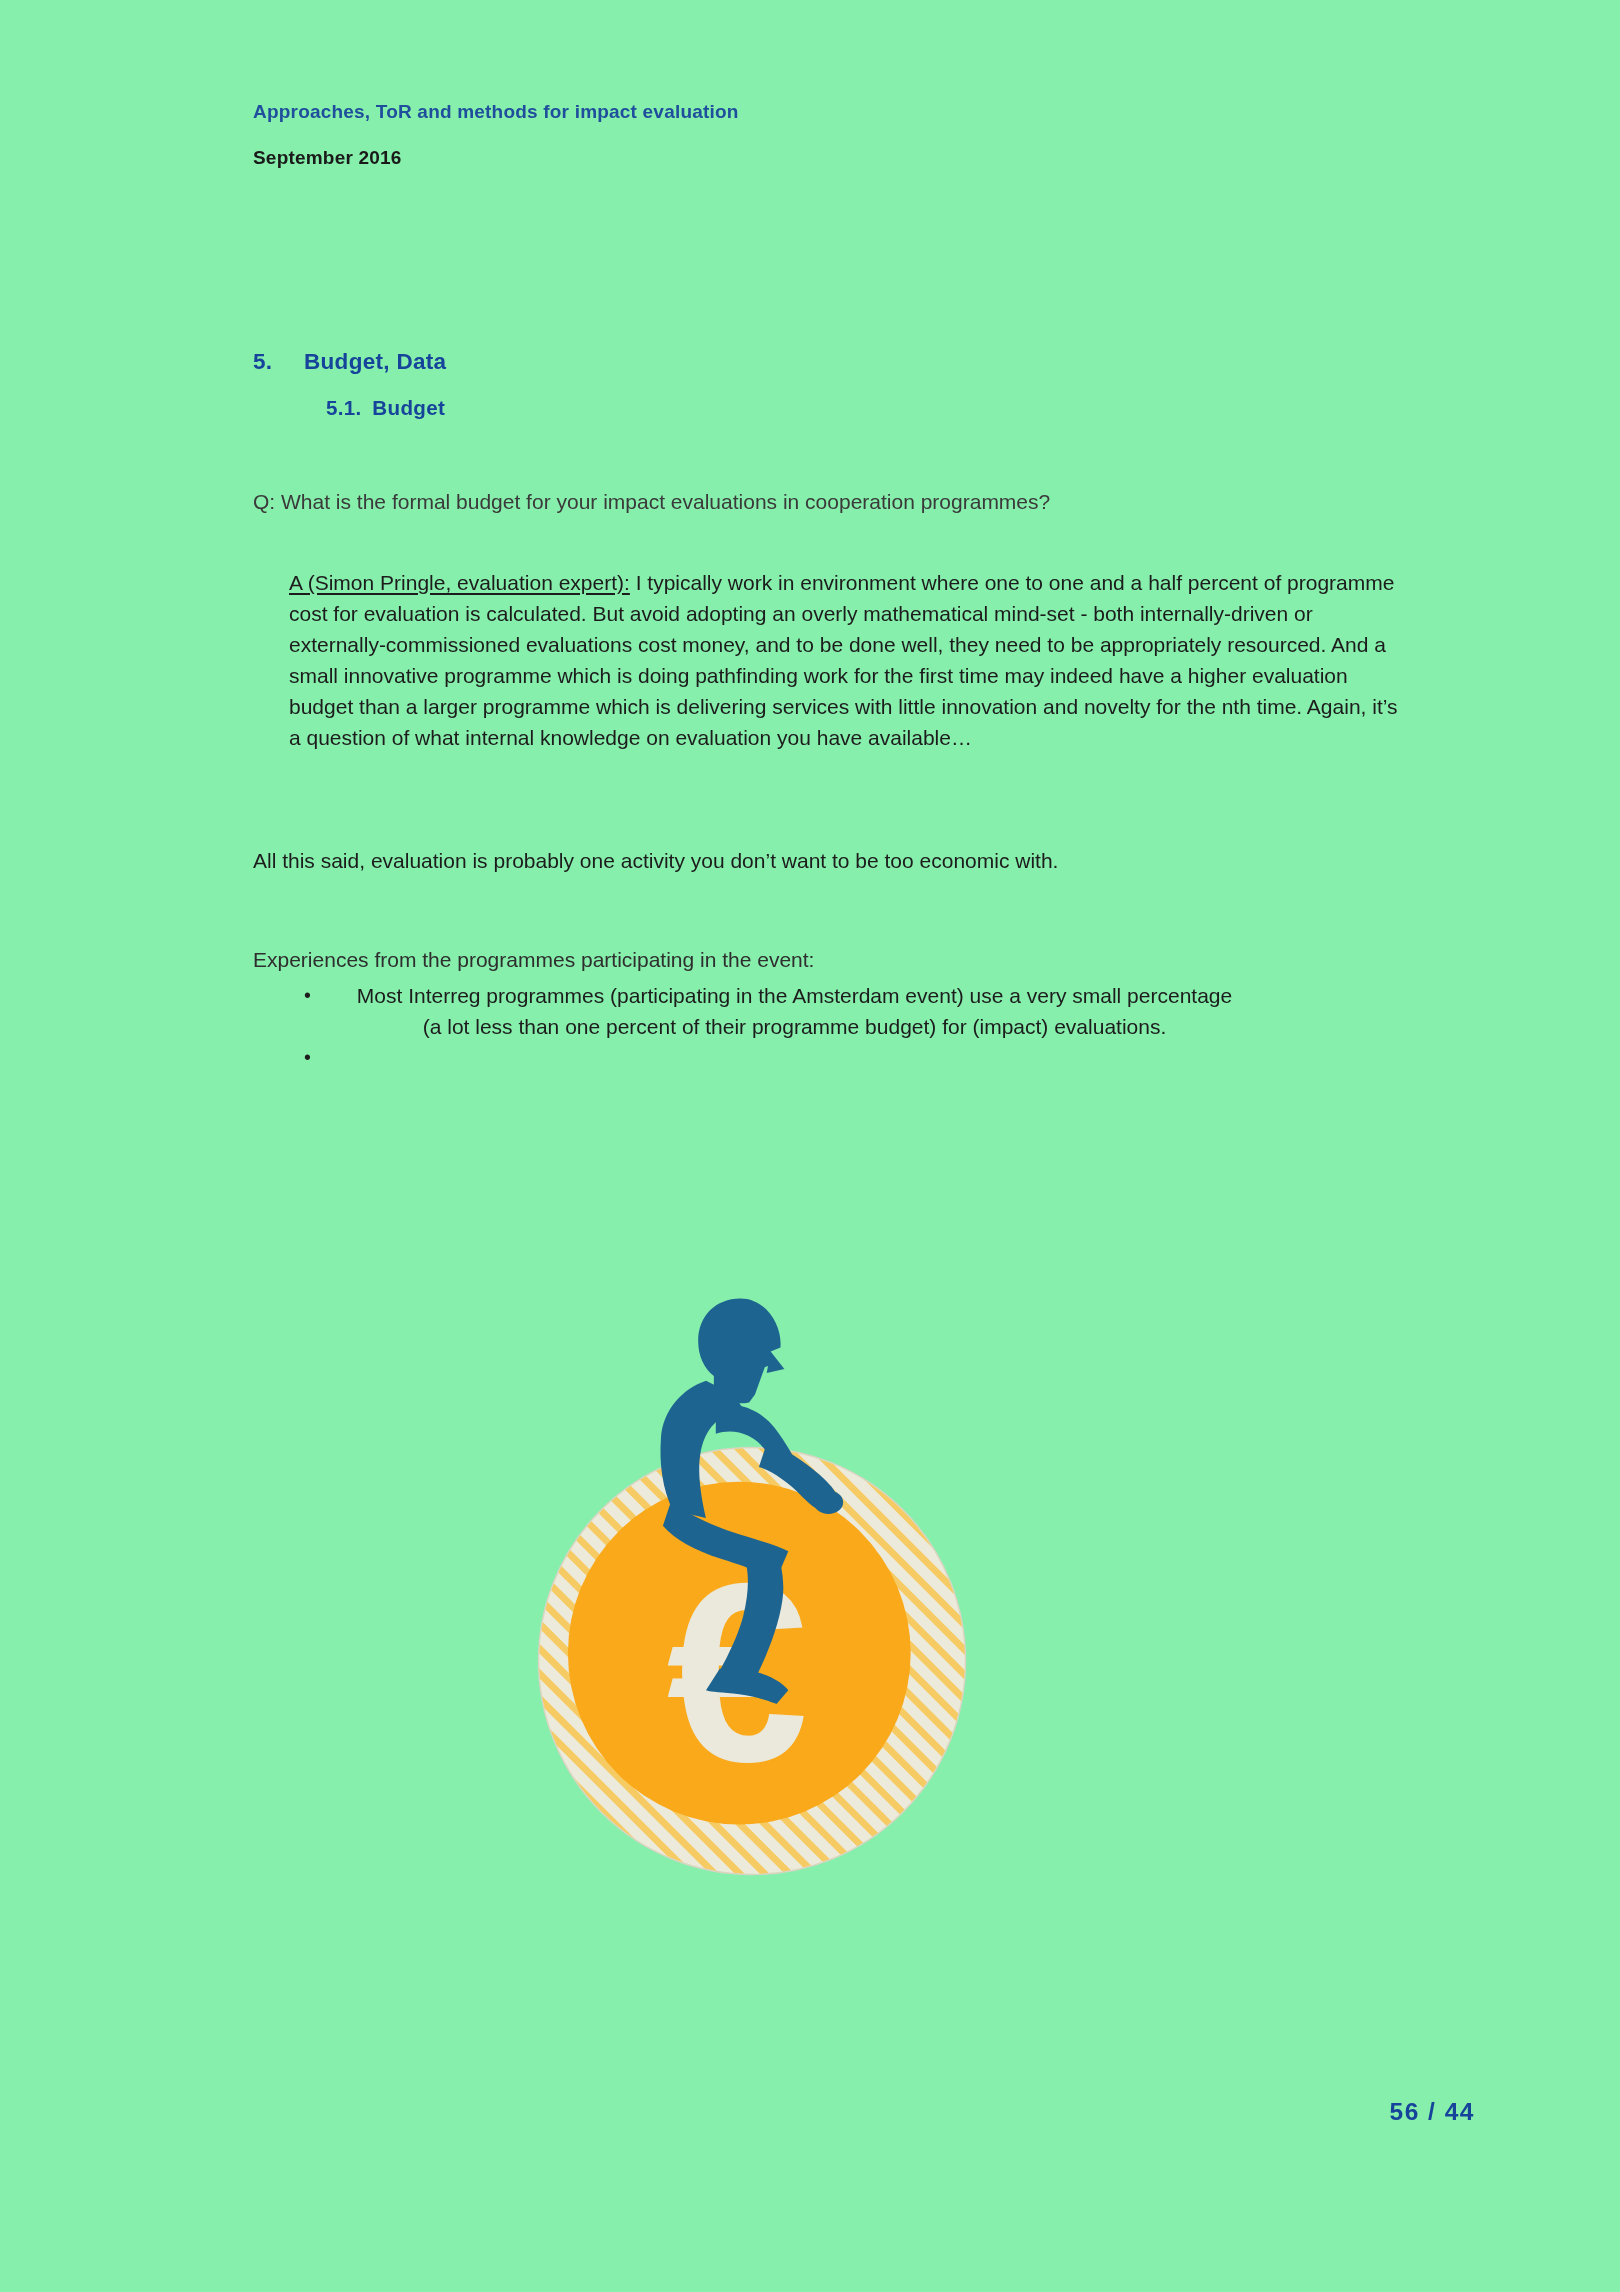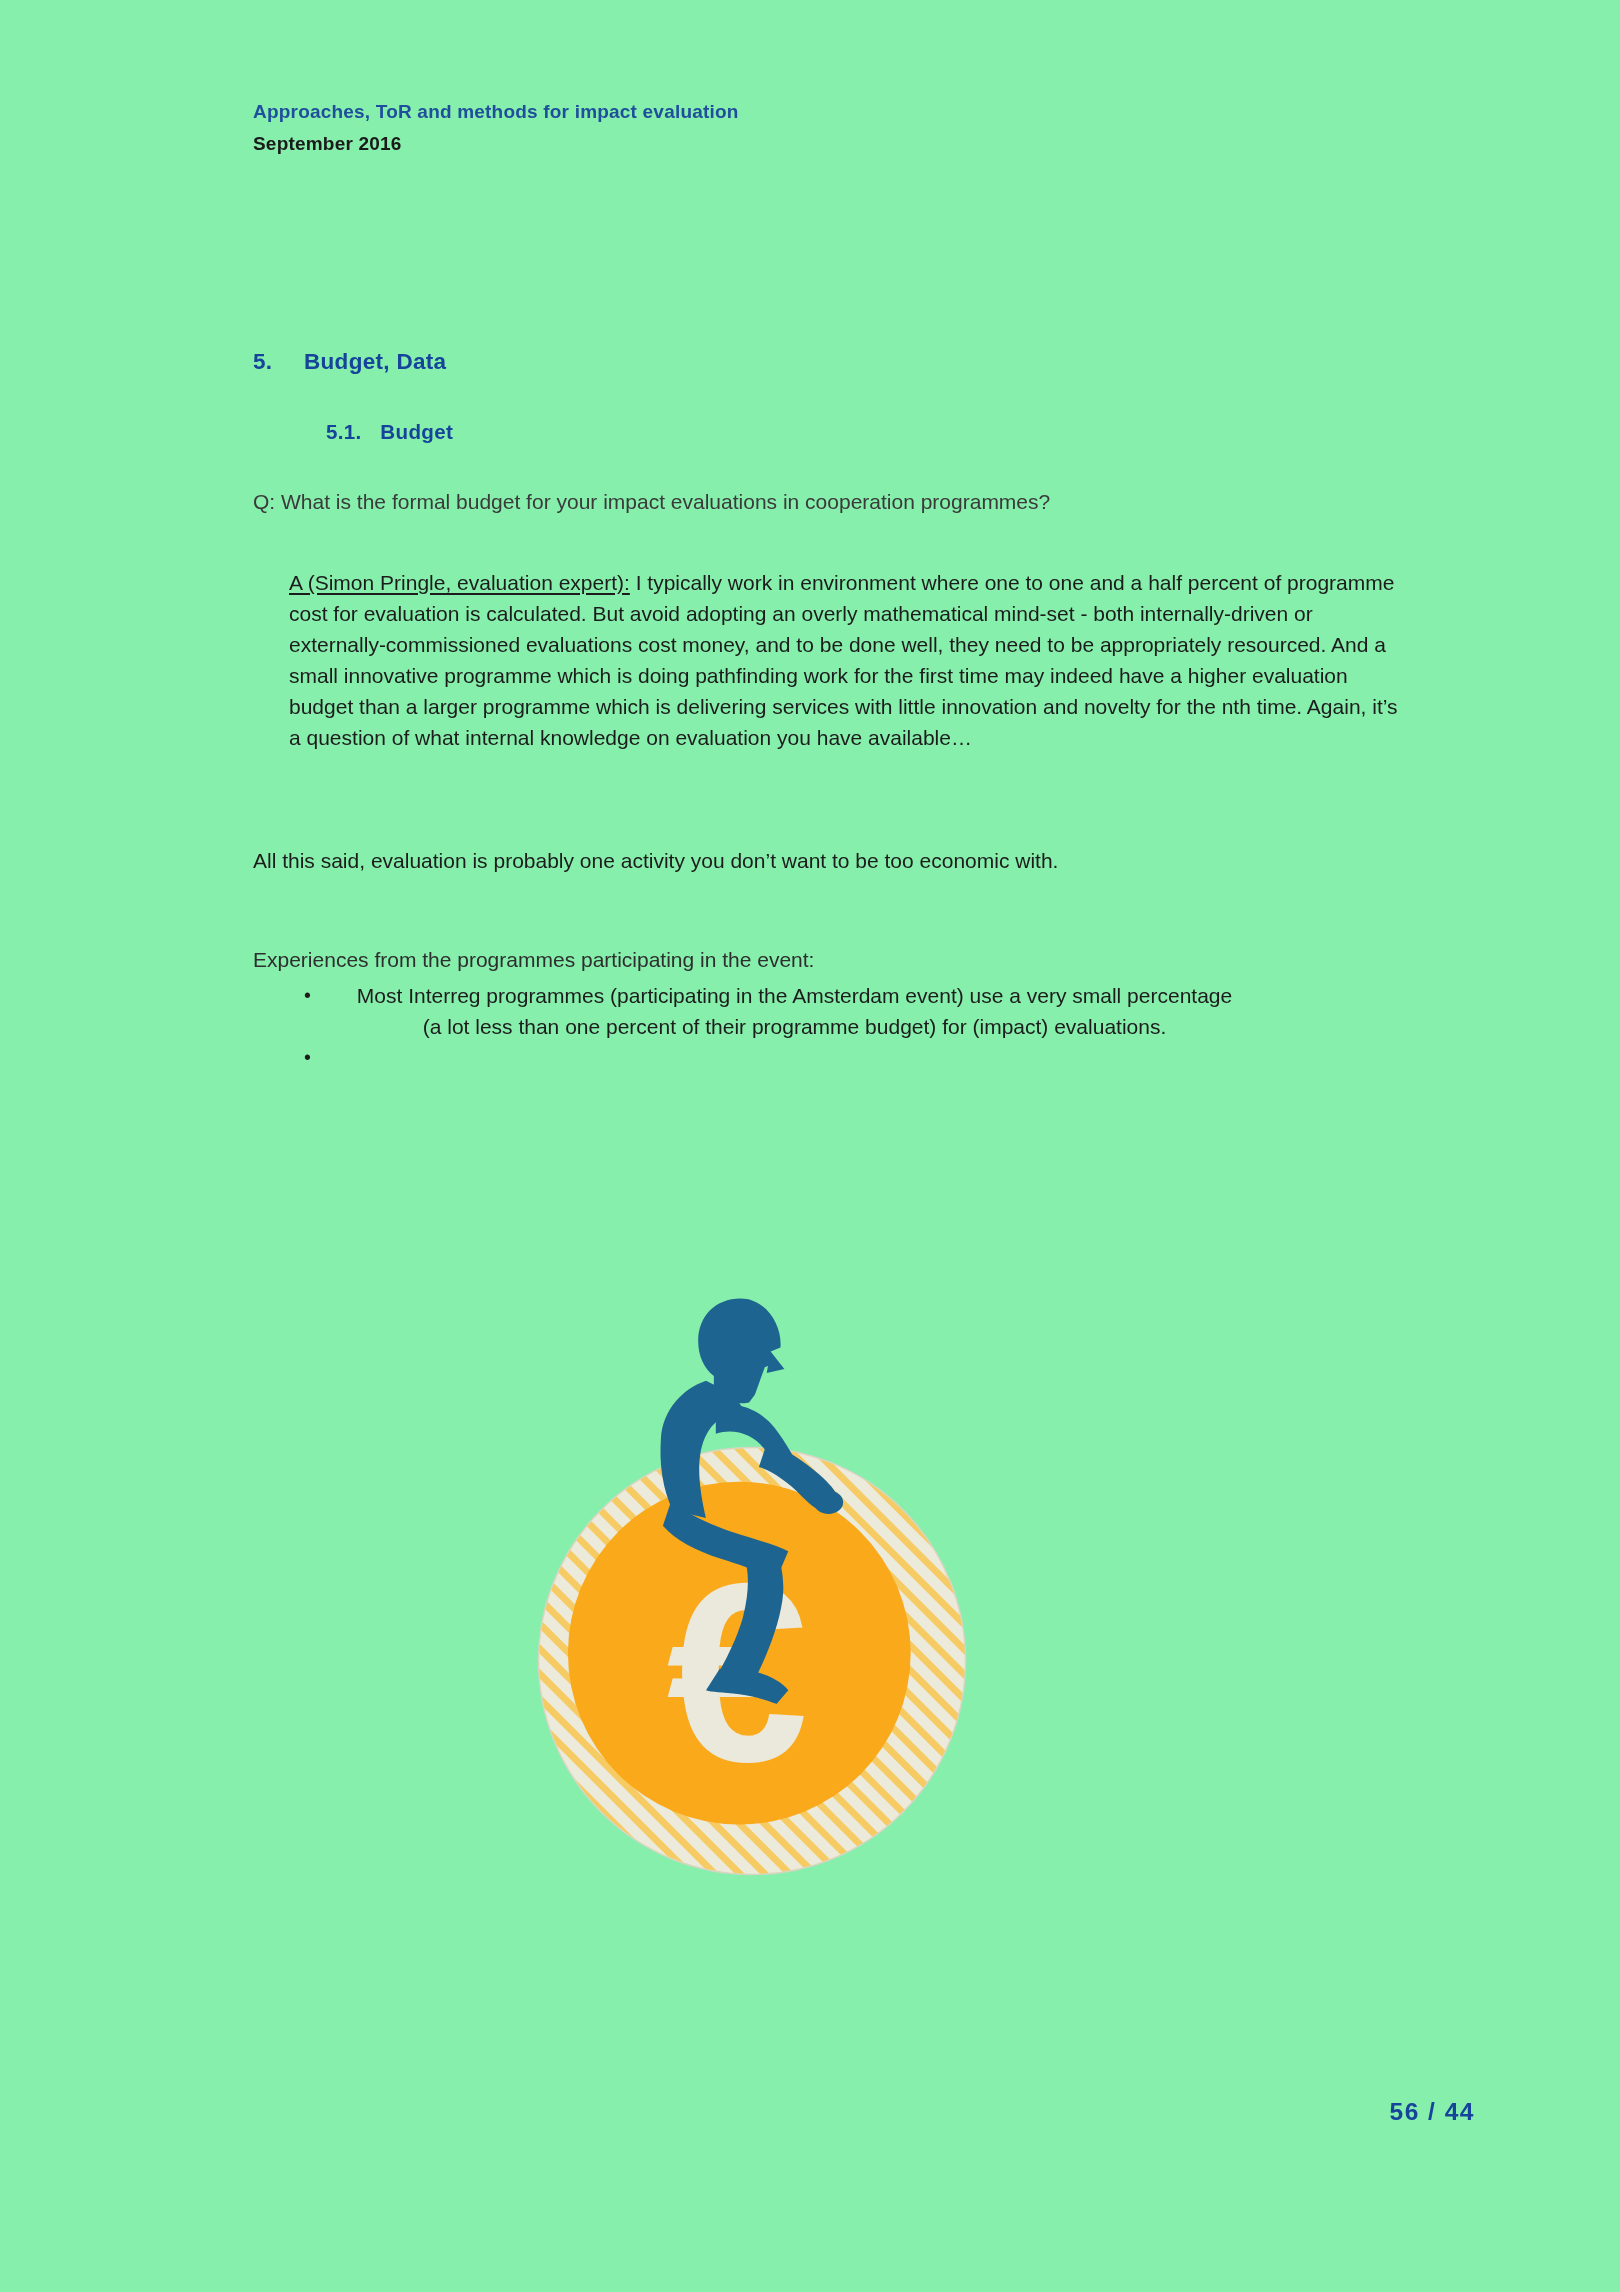--- a/index.html
+++ b/index.html
@@ -37,49 +37,48 @@
     line-height: 1.45;
     white-space: nowrap;
   }
   .doc-header .subtitle {
     font-family: "Liberation Sans", sans-serif;
     font-weight: bold;
     font-size: 19px;
     letter-spacing: 0.2px;
     color: #1a1a1a;
     line-height: 1.45;
-    margin-top: 4px;
+    margin-top: 18px;
     white-space: nowrap;
   }
 
   
   .h1-row {
     position: absolute;
     left: 253px;
     top: 349px;
     display: flex;
     align-items: baseline;
     color: #16449a;
     font-weight: bold;
     font-size: 22.5px;
     letter-spacing: 0.3px;
   }
   .h1-row .num { width: 51px; flex: none; }
 
   .h2-row {
     position: absolute;
     left: 326px;
-    top: 420px;
+    top: 396px;
     display: flex;
     align-items: baseline;
     color: #16449a;
     font-weight: bold;
     font-size: 20.6px;
     letter-spacing: 0.3px;
-    gap: 8px;
   }
   .h2-row .num { margin-right: 10.8px; }
 
   
   .body-block {
     position: absolute;
     left: 253px;
     width: 1117px;
     font-family: "Liberation Sans", sans-serif;
     font-size: 21px;

